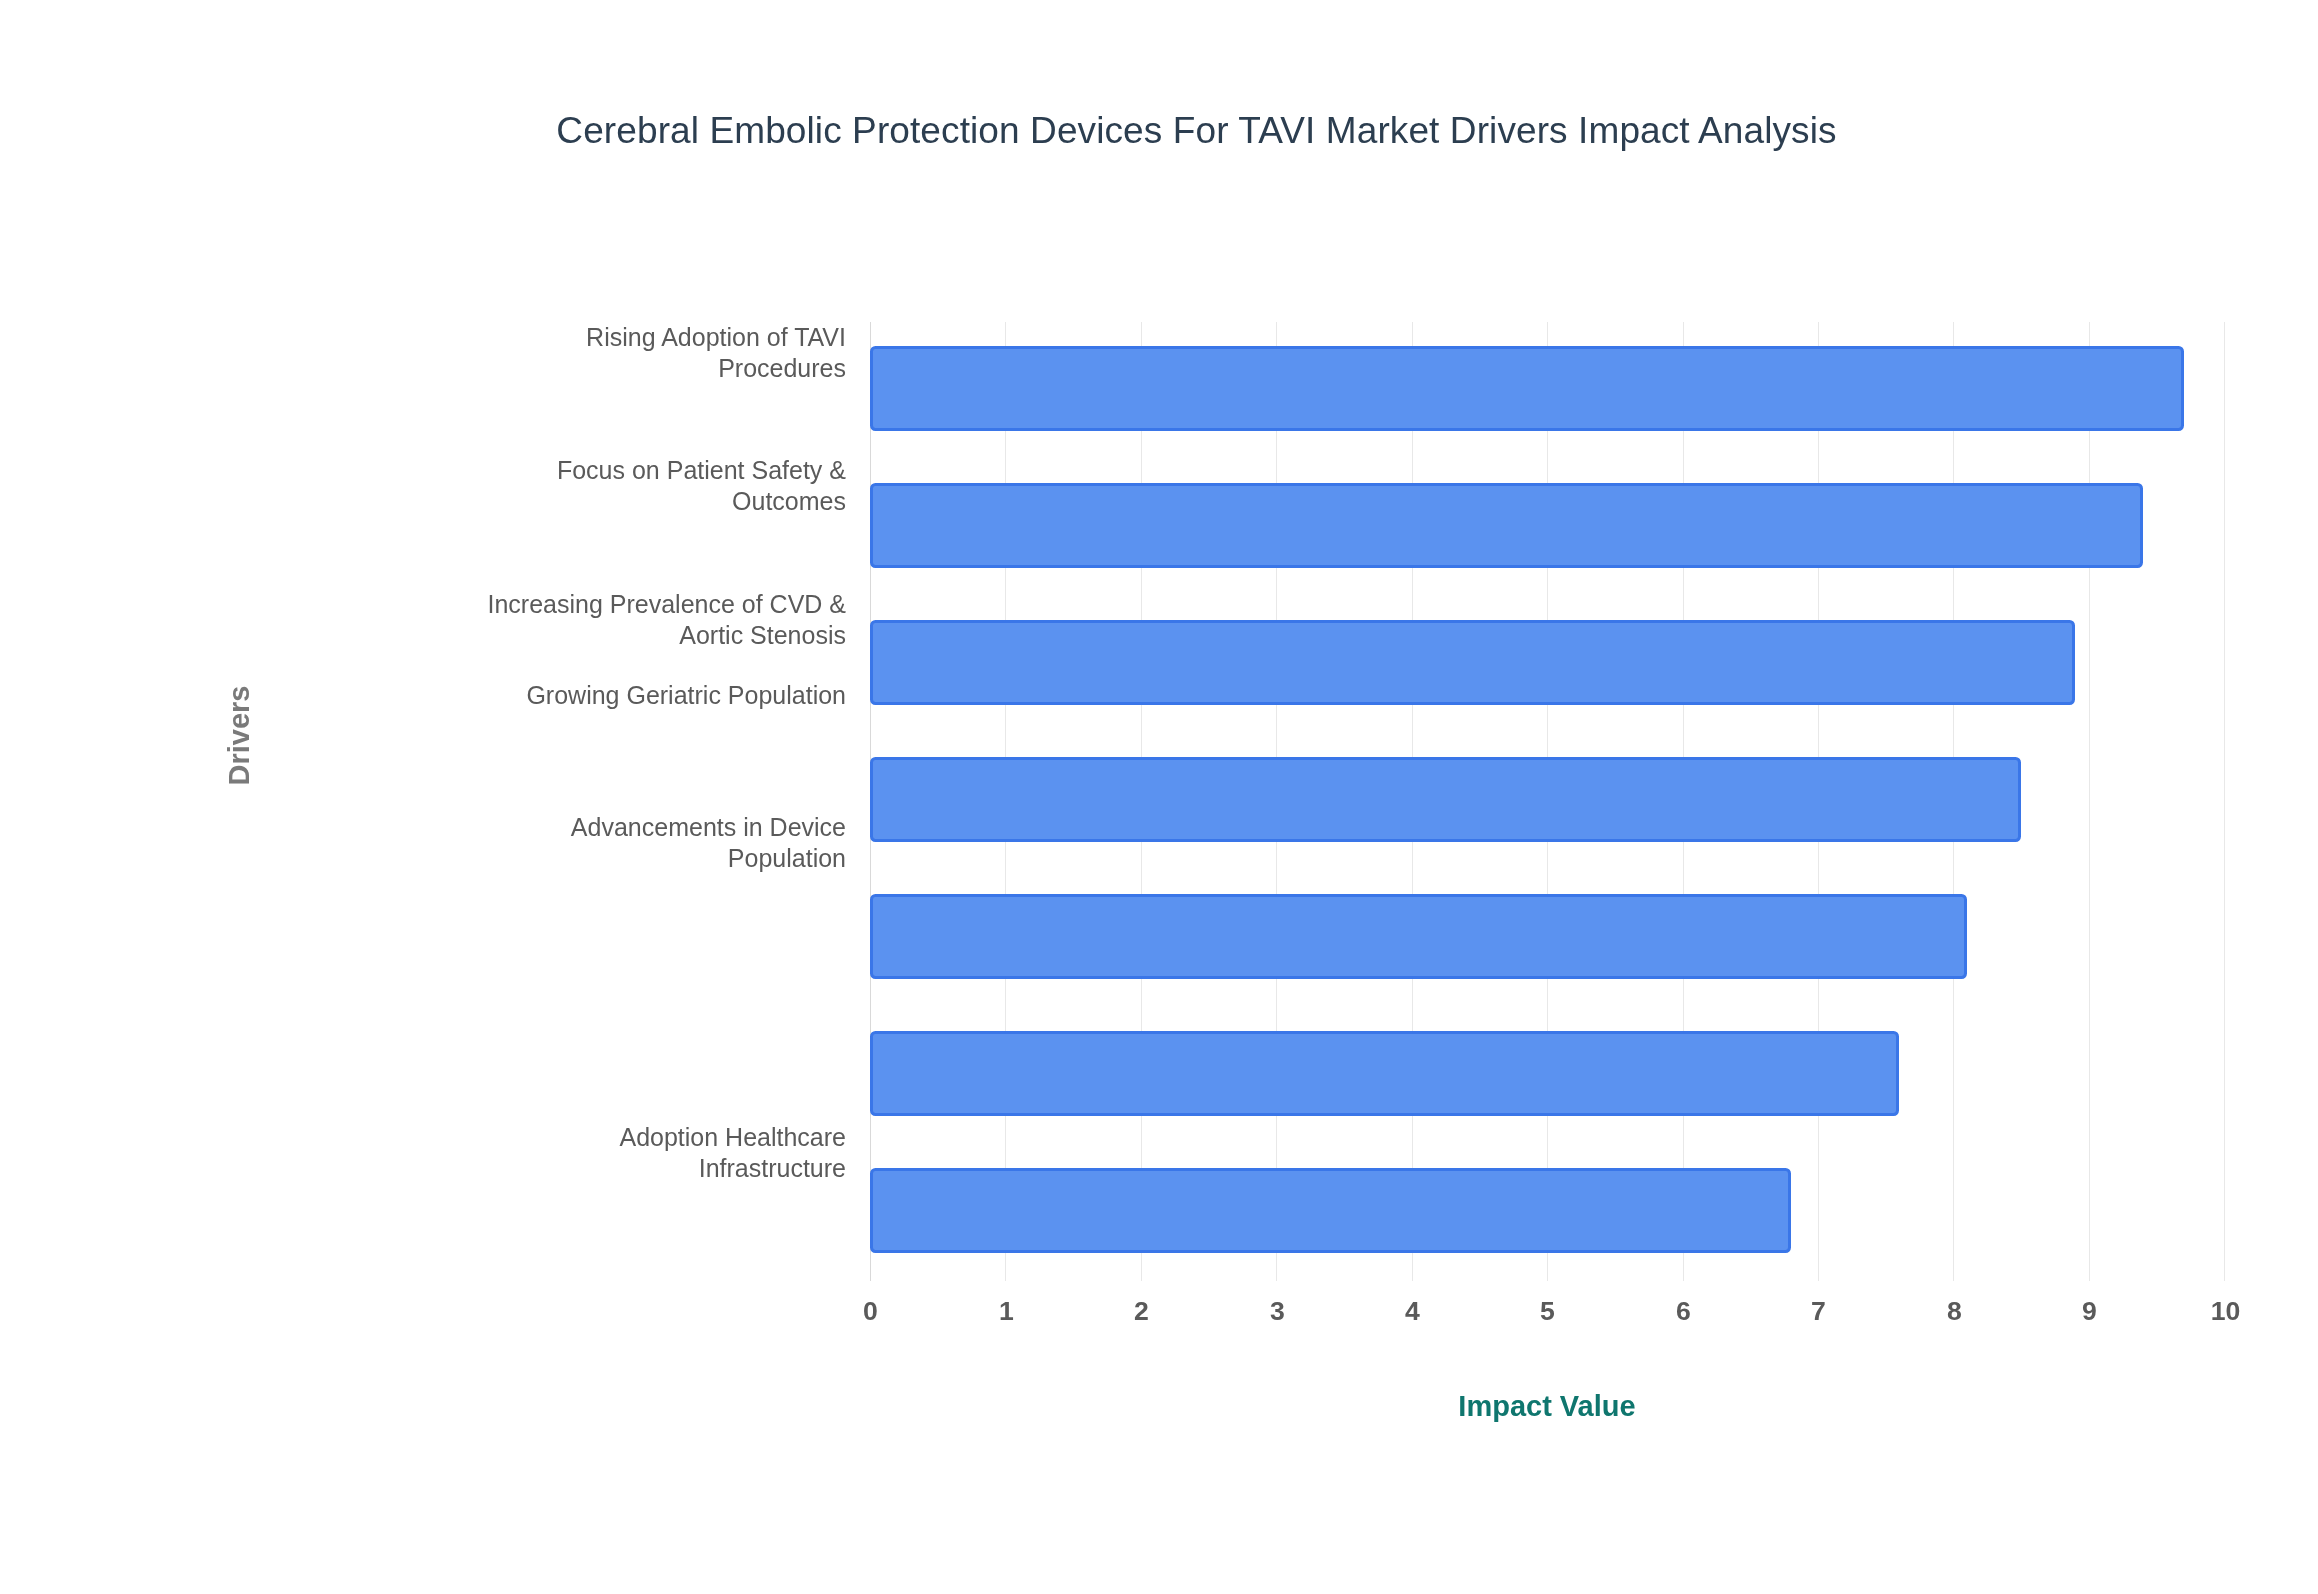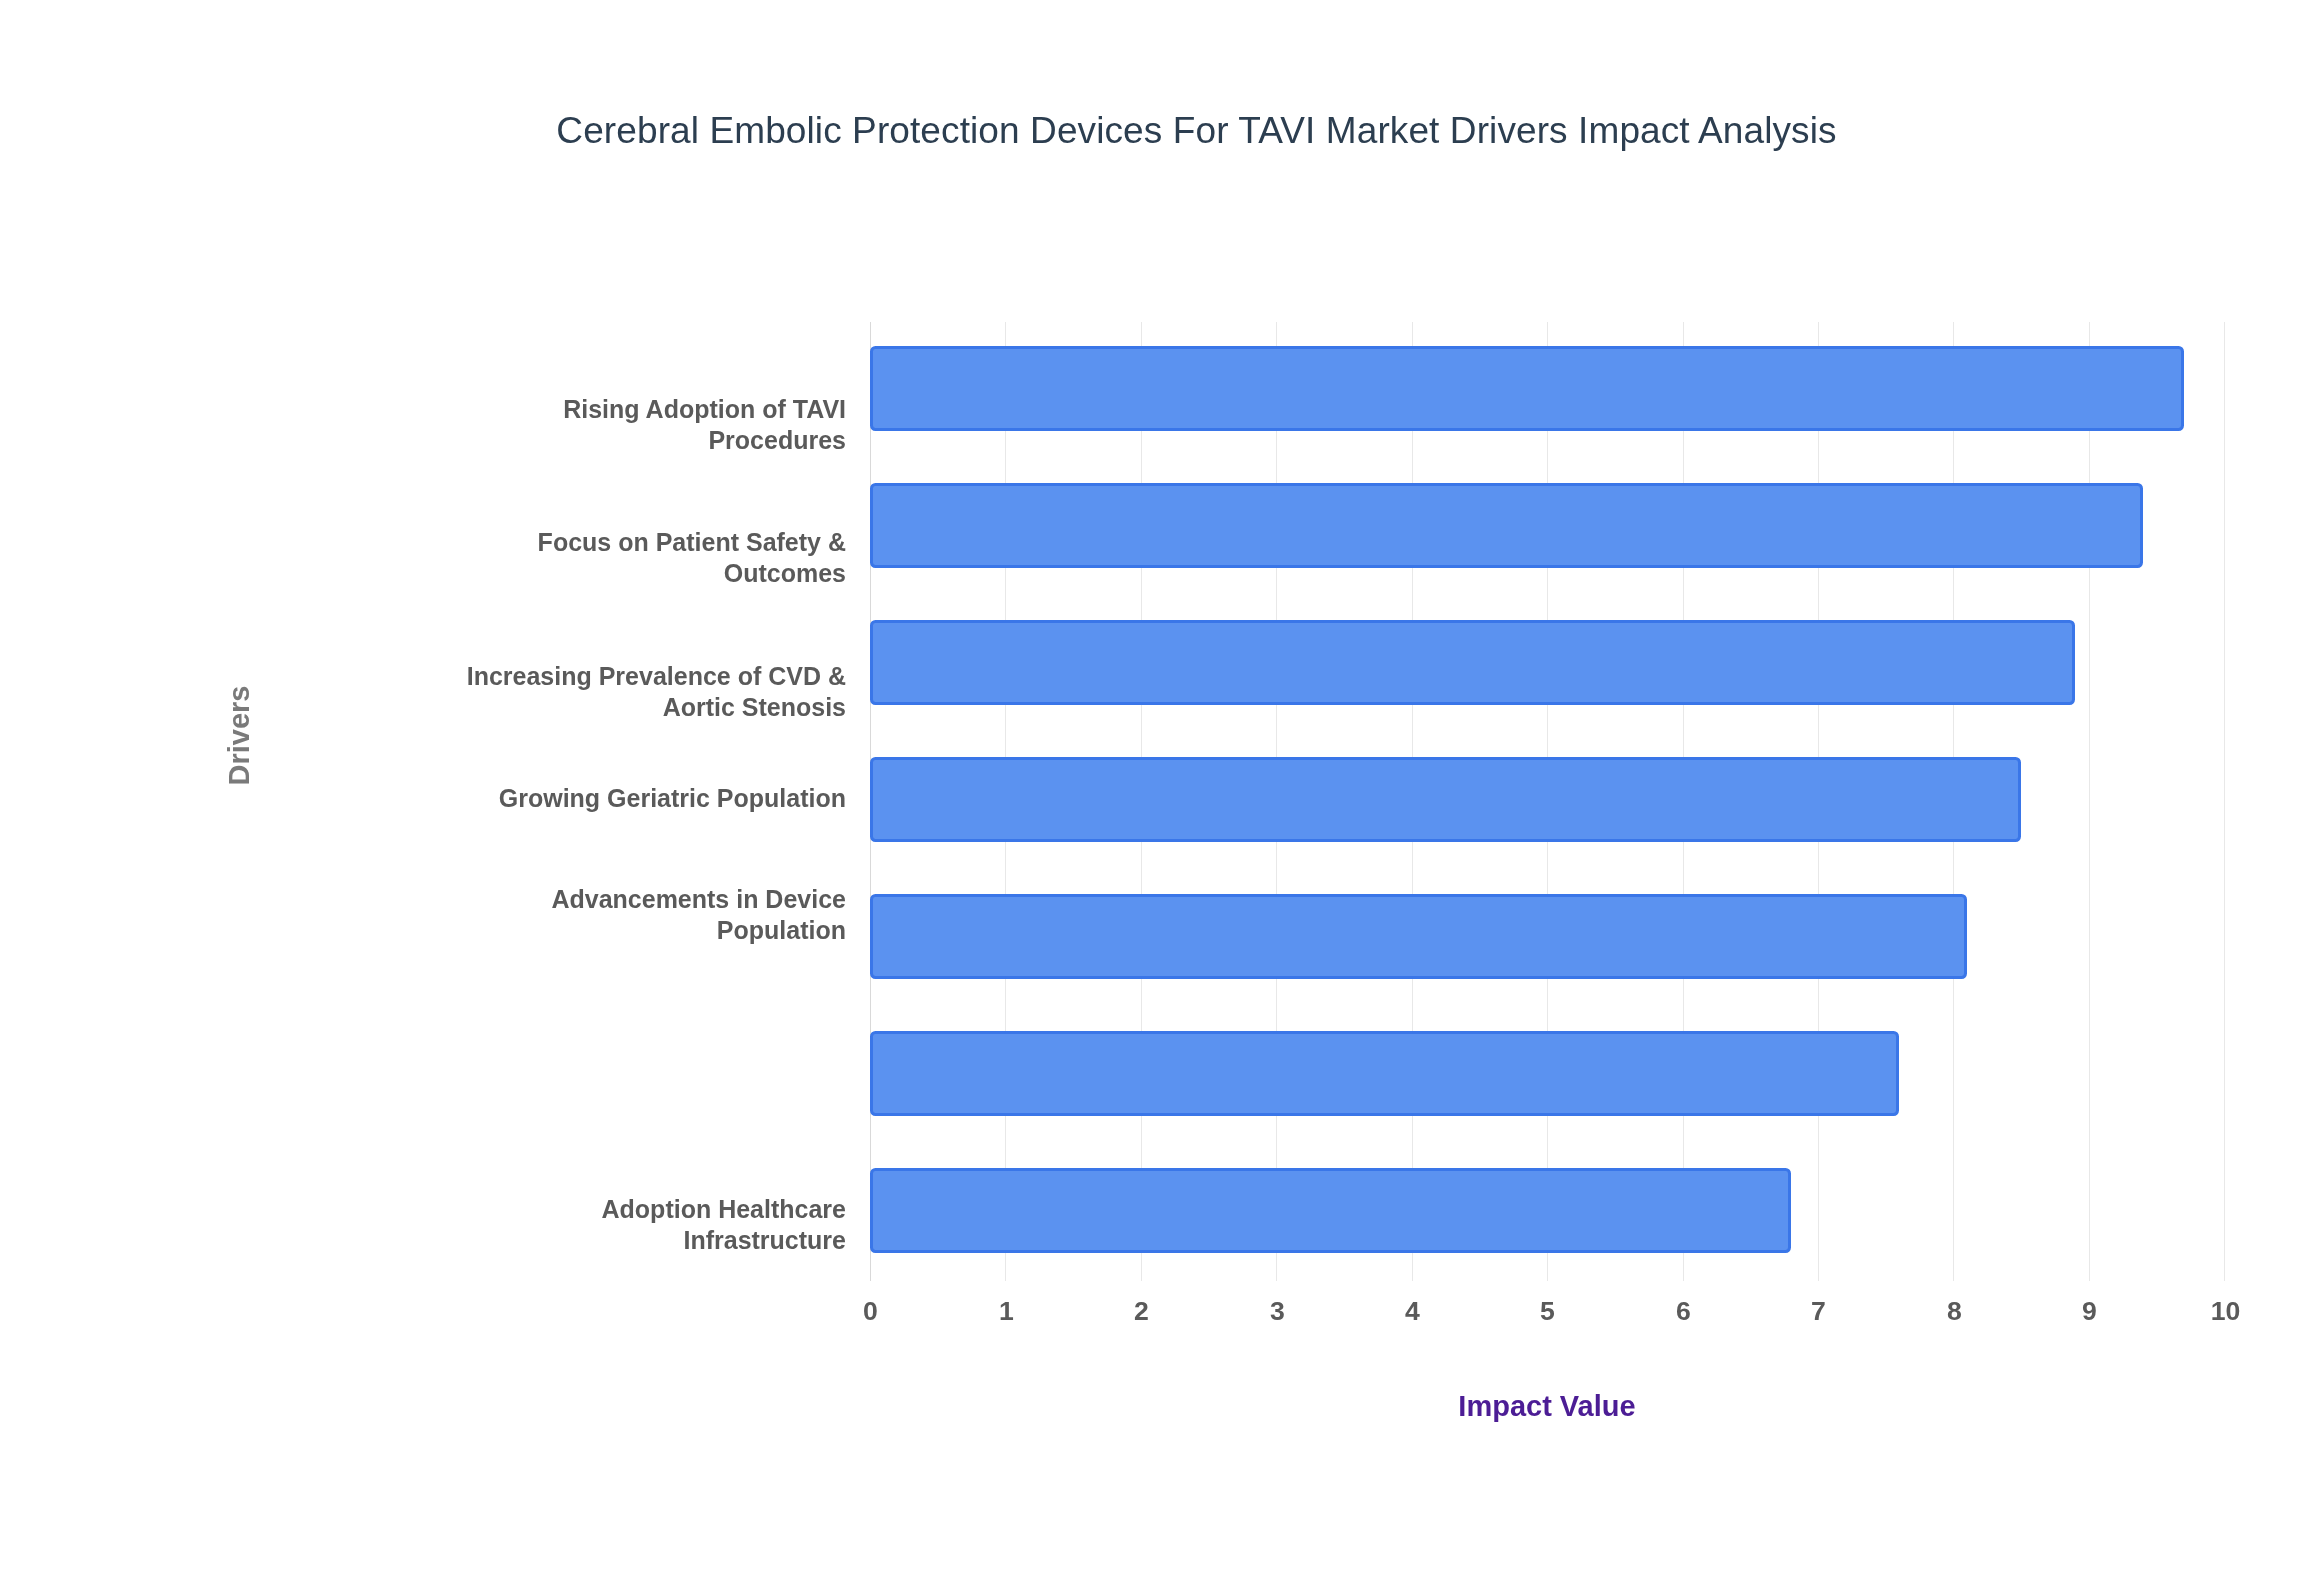--- a/index.html
+++ b/index.html
@@ -72,26 +72,26 @@
     border: 3px solid #3a76e8;
     border-radius: 5.4px;
     box-sizing: border-box;
   }
   .ylabel-box {
     position: absolute;
     width: 628px;
     left: 181px;
     text-align: right;
     font-size: 25px;
-    font-weight: bold;
+    font-weight: normal;
     color: #5a5a5a;
     line-height: 1.22;
     display: flex;
     flex-direction: column;
-    justify-content: flex-end;
+    justify-content: flex-start;
     align-items: flex-end;
     height: 133px;
   }
 
   
   .x-tick {
     position: absolute;
     top: 1296px;
     width: 121px;
     margin-left: -60px;
@@ -103,21 +103,21 @@
 
   
   #x-axis-title {
     position: absolute;
     left: 833px;
     top: 1390px;
     width: 1354px;
     text-align: center;
     font-size: 29px;
     font-weight: bold;
-    color: #4c1d95;
+    color: #0f766e;
   }
   #y-axis-title {
     position: absolute;
     left: 124px;
     top: 719px;
     width: 157px;
     text-align: center;
     font-size: 29px;
     font-weight: bold;
     color: #7a7a7a;

